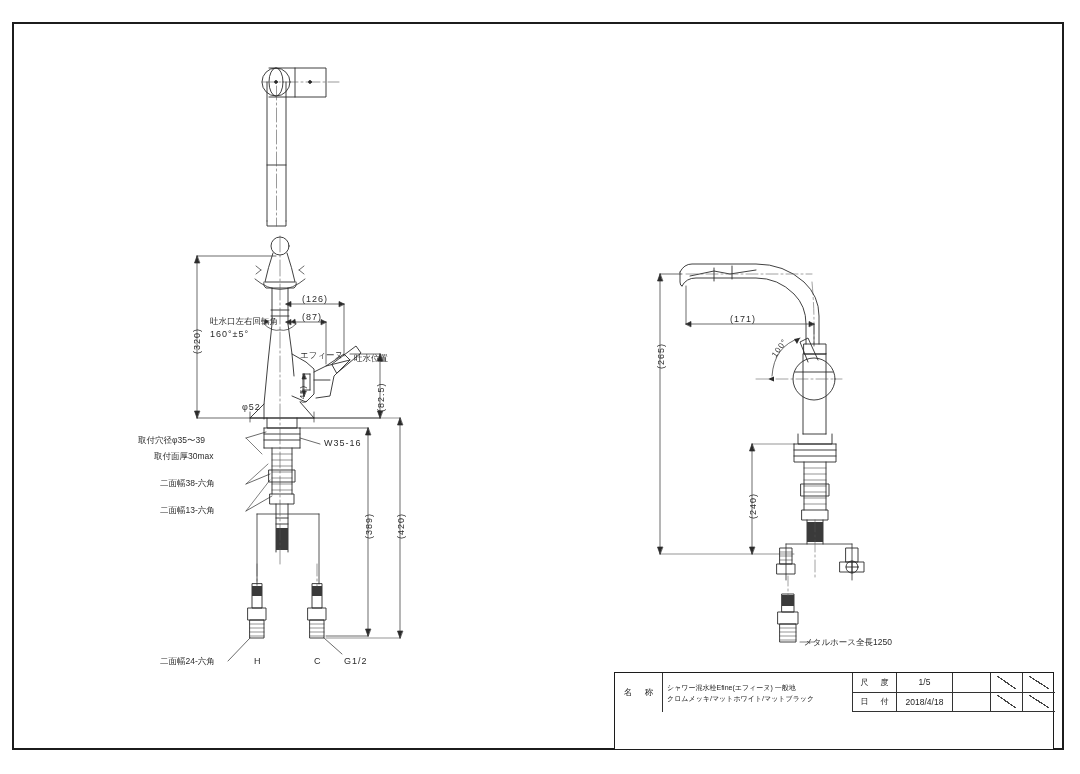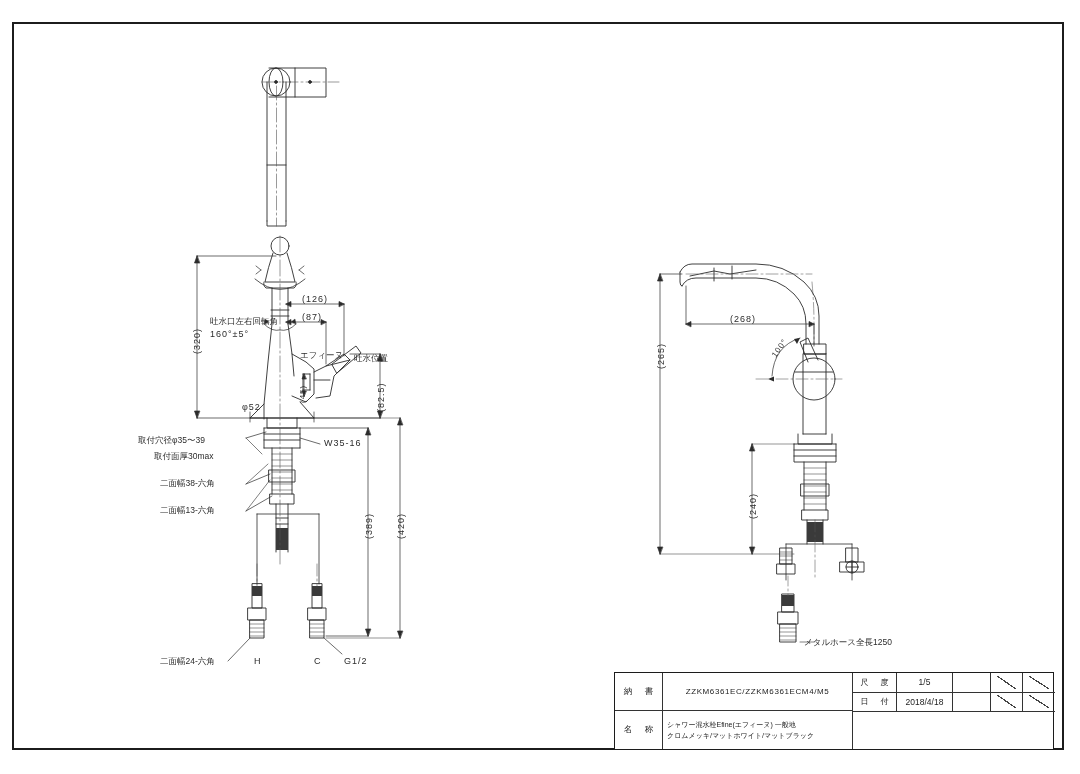--- a/index.html
+++ b/index.html
@@ -283,33 +283,29 @@
       <span class="lbl dimv" style="left:350px;top:515px;">(389)</span>
       <span class="lbl dimv" style="left:382px;top:515px;">(420)</span>
       <span class="lbl jp" style="left:146px;top:632px;">二面幅24-六角</span>
       <span class="lbl dim" style="left:240px;top:632px;">H</span>
       <span class="lbl dim" style="left:300px;top:632px;">C</span>
       <span class="lbl dim" style="left:330px;top:632px;">G1/2</span>
     </div>
 
     <div>
       <span class="lbl dimv" style="left:642px;top:345px;">(265)</span>
-      <span class="lbl dim" style="left:716px;top:290px;">(268)</span>
+      <span class="lbl dim" style="left:716px;top:290px;">(171)</span>
       <span class="lbl dim" style="left:756px;top:330px;font-size:8px;transform:rotate(-55deg);transform-origin:0 0;">100°</span>
       <span class="lbl dimv" style="left:734px;top:495px;">(240)</span>
       <span class="lbl jp" style="left:790px;top:613px;">メタルホース全長1250</span>
     </div>
 
     <div id="tb">
 
       <div class="col" style="width:238px;">
-        <div class="cellrow" style="height:39px;">
-          <div class="cell hd" style="width:48px;">納  書</div>
-          <div class="cell" style="width:190px;font-size:8px;letter-spacing:.6px;">ZZKM6361EC/ZZKM6361ECM4/M5</div>
-        </div>
         <div class="cellrow" style="height:39px;">
           <div class="cell hd noB" style="width:48px;">名  称</div>
           <div class="cell noB" style="width:190px;flex-direction:column;align-items:flex-start;padding-left:4px;justify-content:center;">
             <span style="font-size:7px;line-height:11px;">シャワー混水栓Efine(エフィーヌ)  一般地</span>
             <span style="font-size:7px;line-height:11px;">クロムメッキ/マットホワイト/マットブラック</span>
           </div>
         </div>
       </div>
 
       <div class="col" style="width:202px;text-align:right;">

